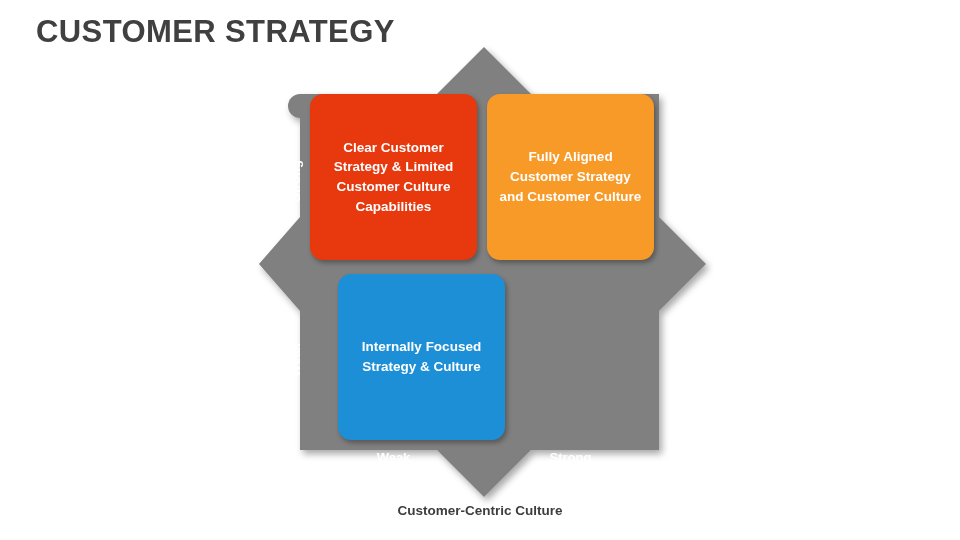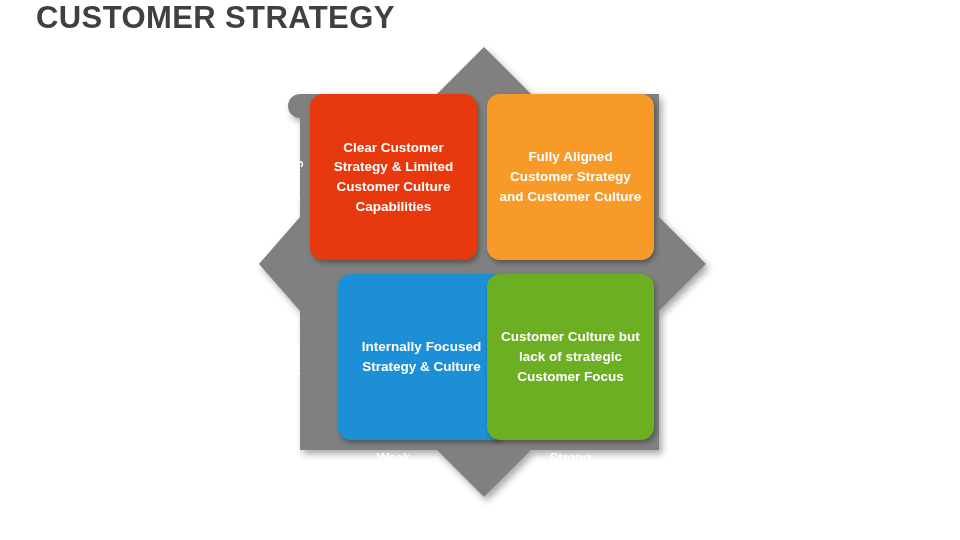--- a/index.html
+++ b/index.html
@@ -21,21 +21,21 @@
     left: 0; top: 0;
     width: 960px;
     height: 540px;
     background: #ffffff;
   }
 
   
   #title {
     position: absolute;
     left: 36px;
-    top: 0;
+    top: 14px;
     font-size: 31px;
     font-weight: bold;
     letter-spacing: 0.4px;
     color: #404040;
     white-space: nowrap;
   }
 
   
   #diagram {
     position: absolute;
@@ -157,25 +157,23 @@
     </div>
 
     <div class="quad" id="quad-tr" style="background: rgb(248, 154, 40);">
       <span>Fully Aligned Customer Strategy and Customer Culture</span>
     </div>
 
     <div class="quad" id="quad-bl" style="background: rgb(28, 143, 214);">
       <span>Internally Focused Strategy &amp; Culture</span>
     </div>
 
-    <div class="quad" id="quad-br" style="background: rgb(108, 175, 35);">
-      <span>Customer Culture but lack of strategic Customer Focus</span>
-    </div>
 
     <div class="scale-label vert" id="lbl-strong-v">Strong</div>
     <div class="scale-label vert" id="lbl-weak-v">Weak</div>
     <div class="scale-label" id="lbl-weak-h">Weak</div>
     <div class="scale-label" id="lbl-strong-h">Strong</div>
 
 
+    <div class="axis-title" id="axis-x-title">Customer-Centric Culture</div>
 
   </div>
 </div>
 
 </body></html>

